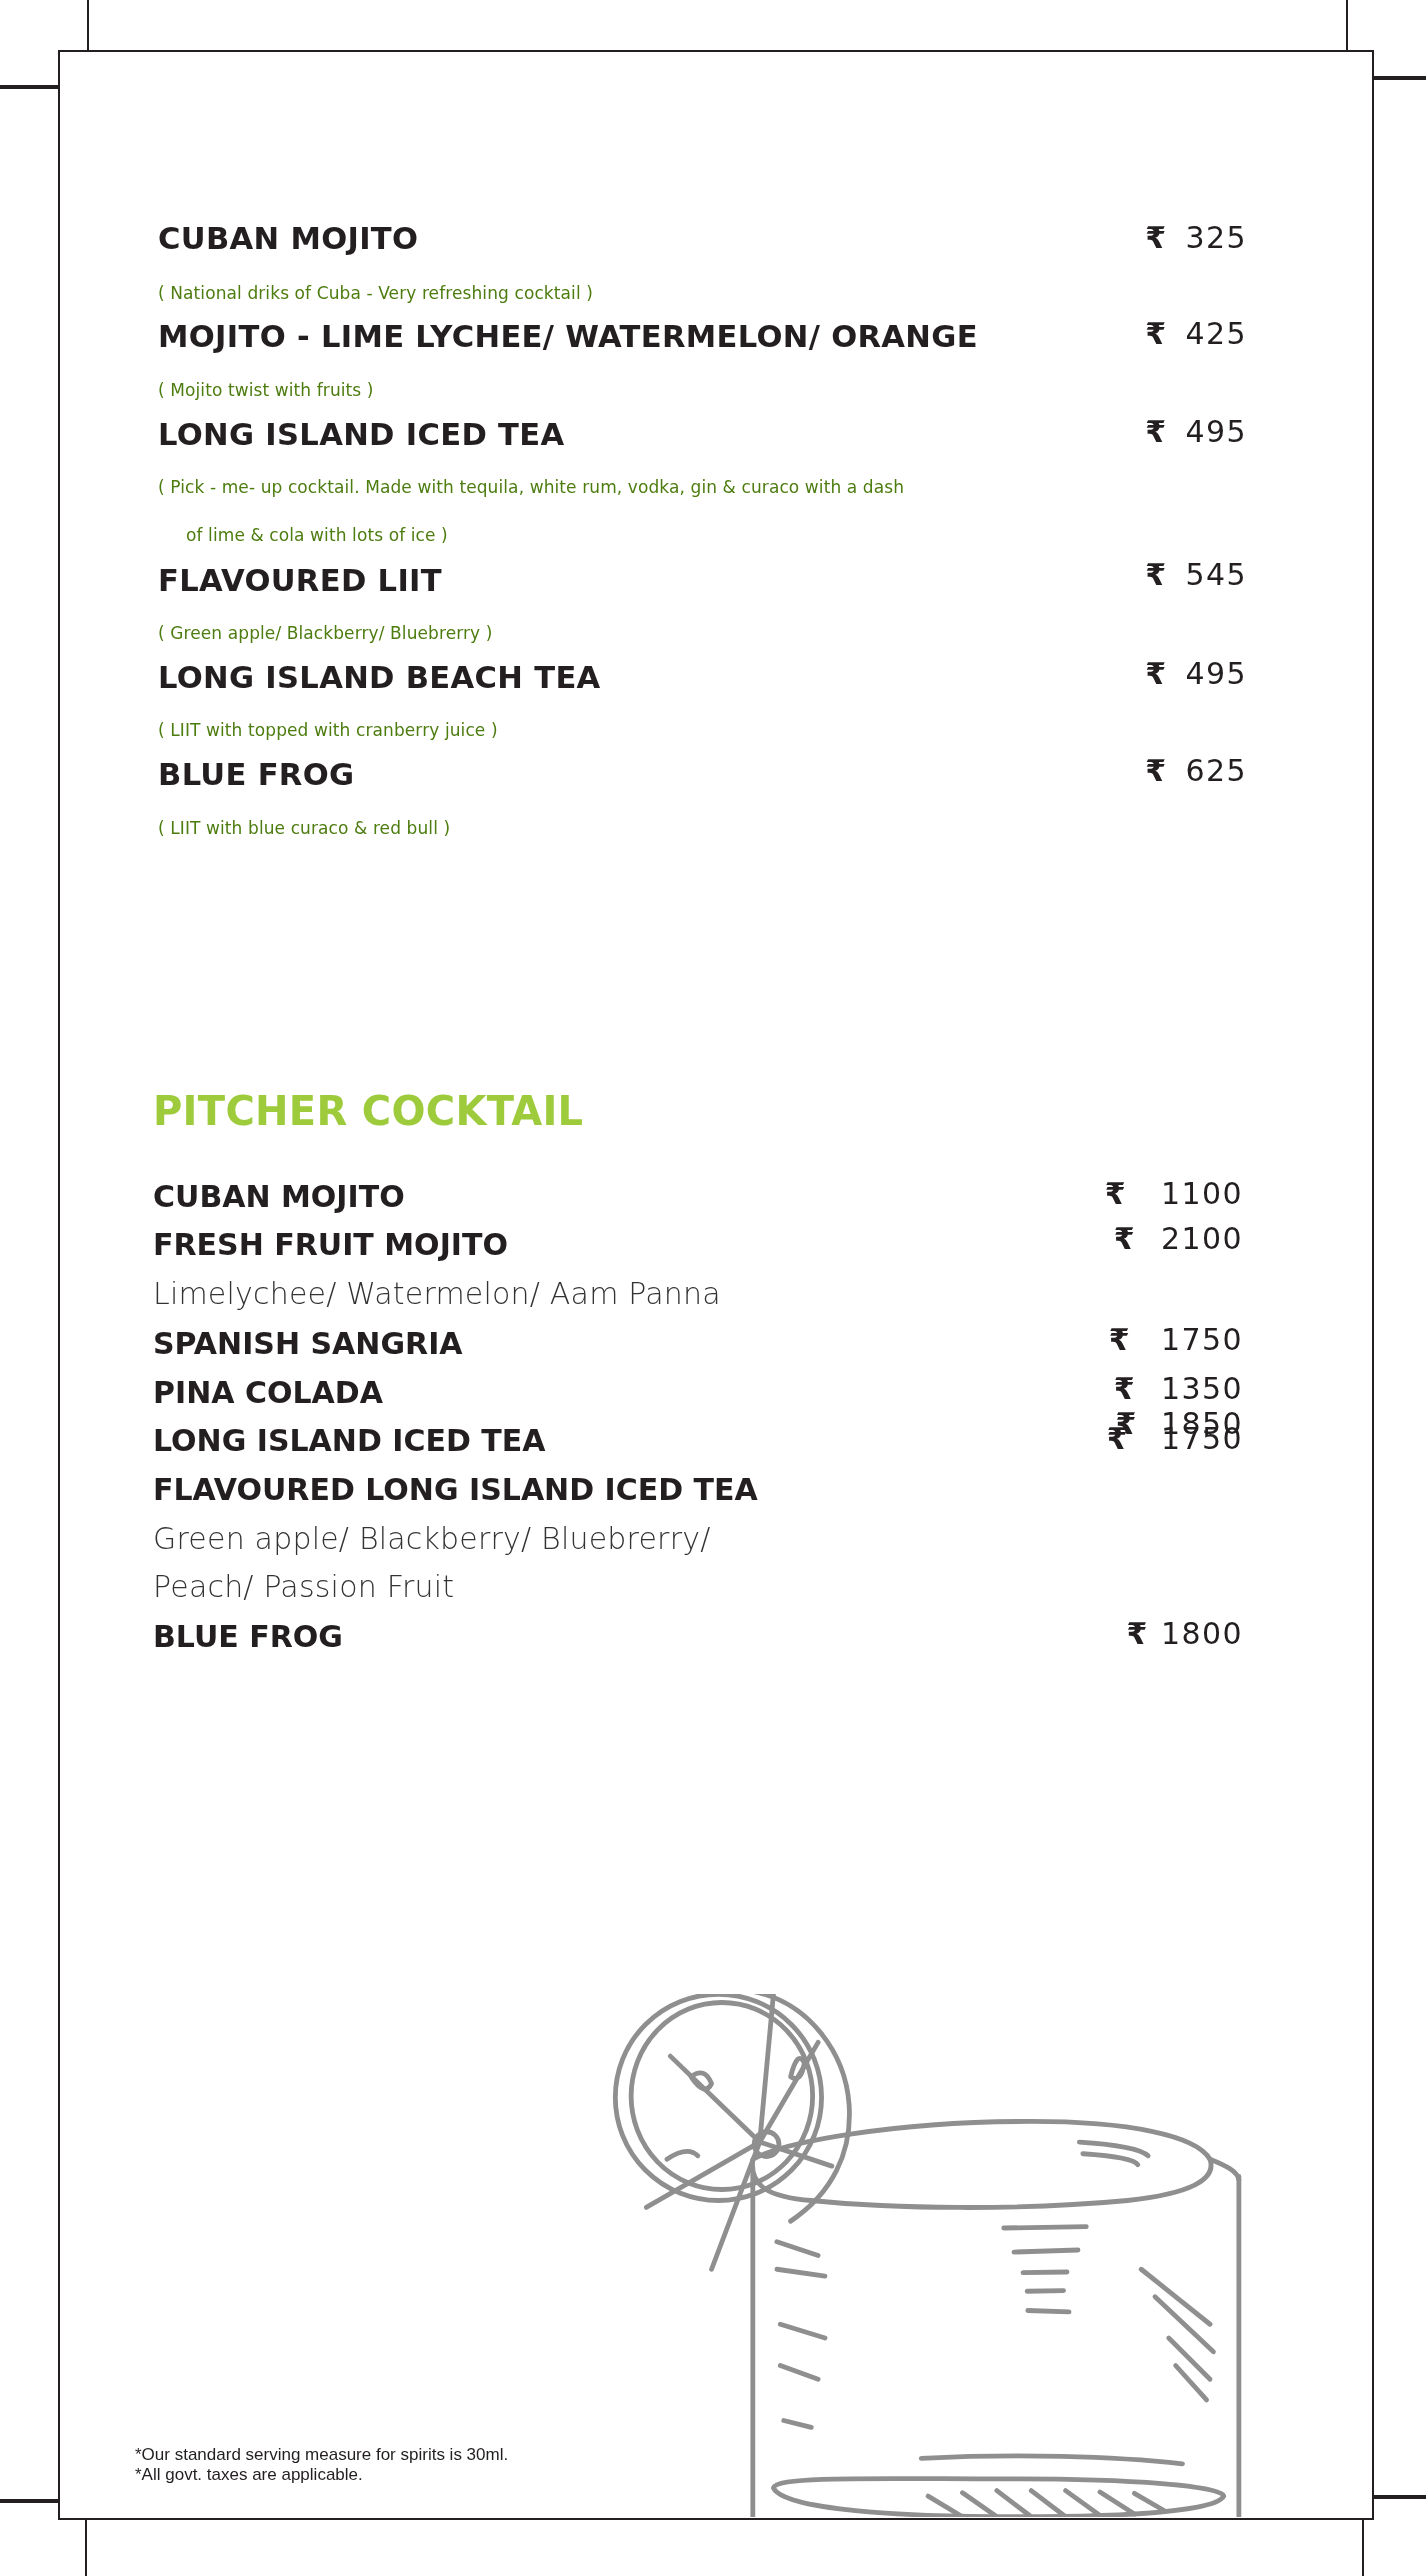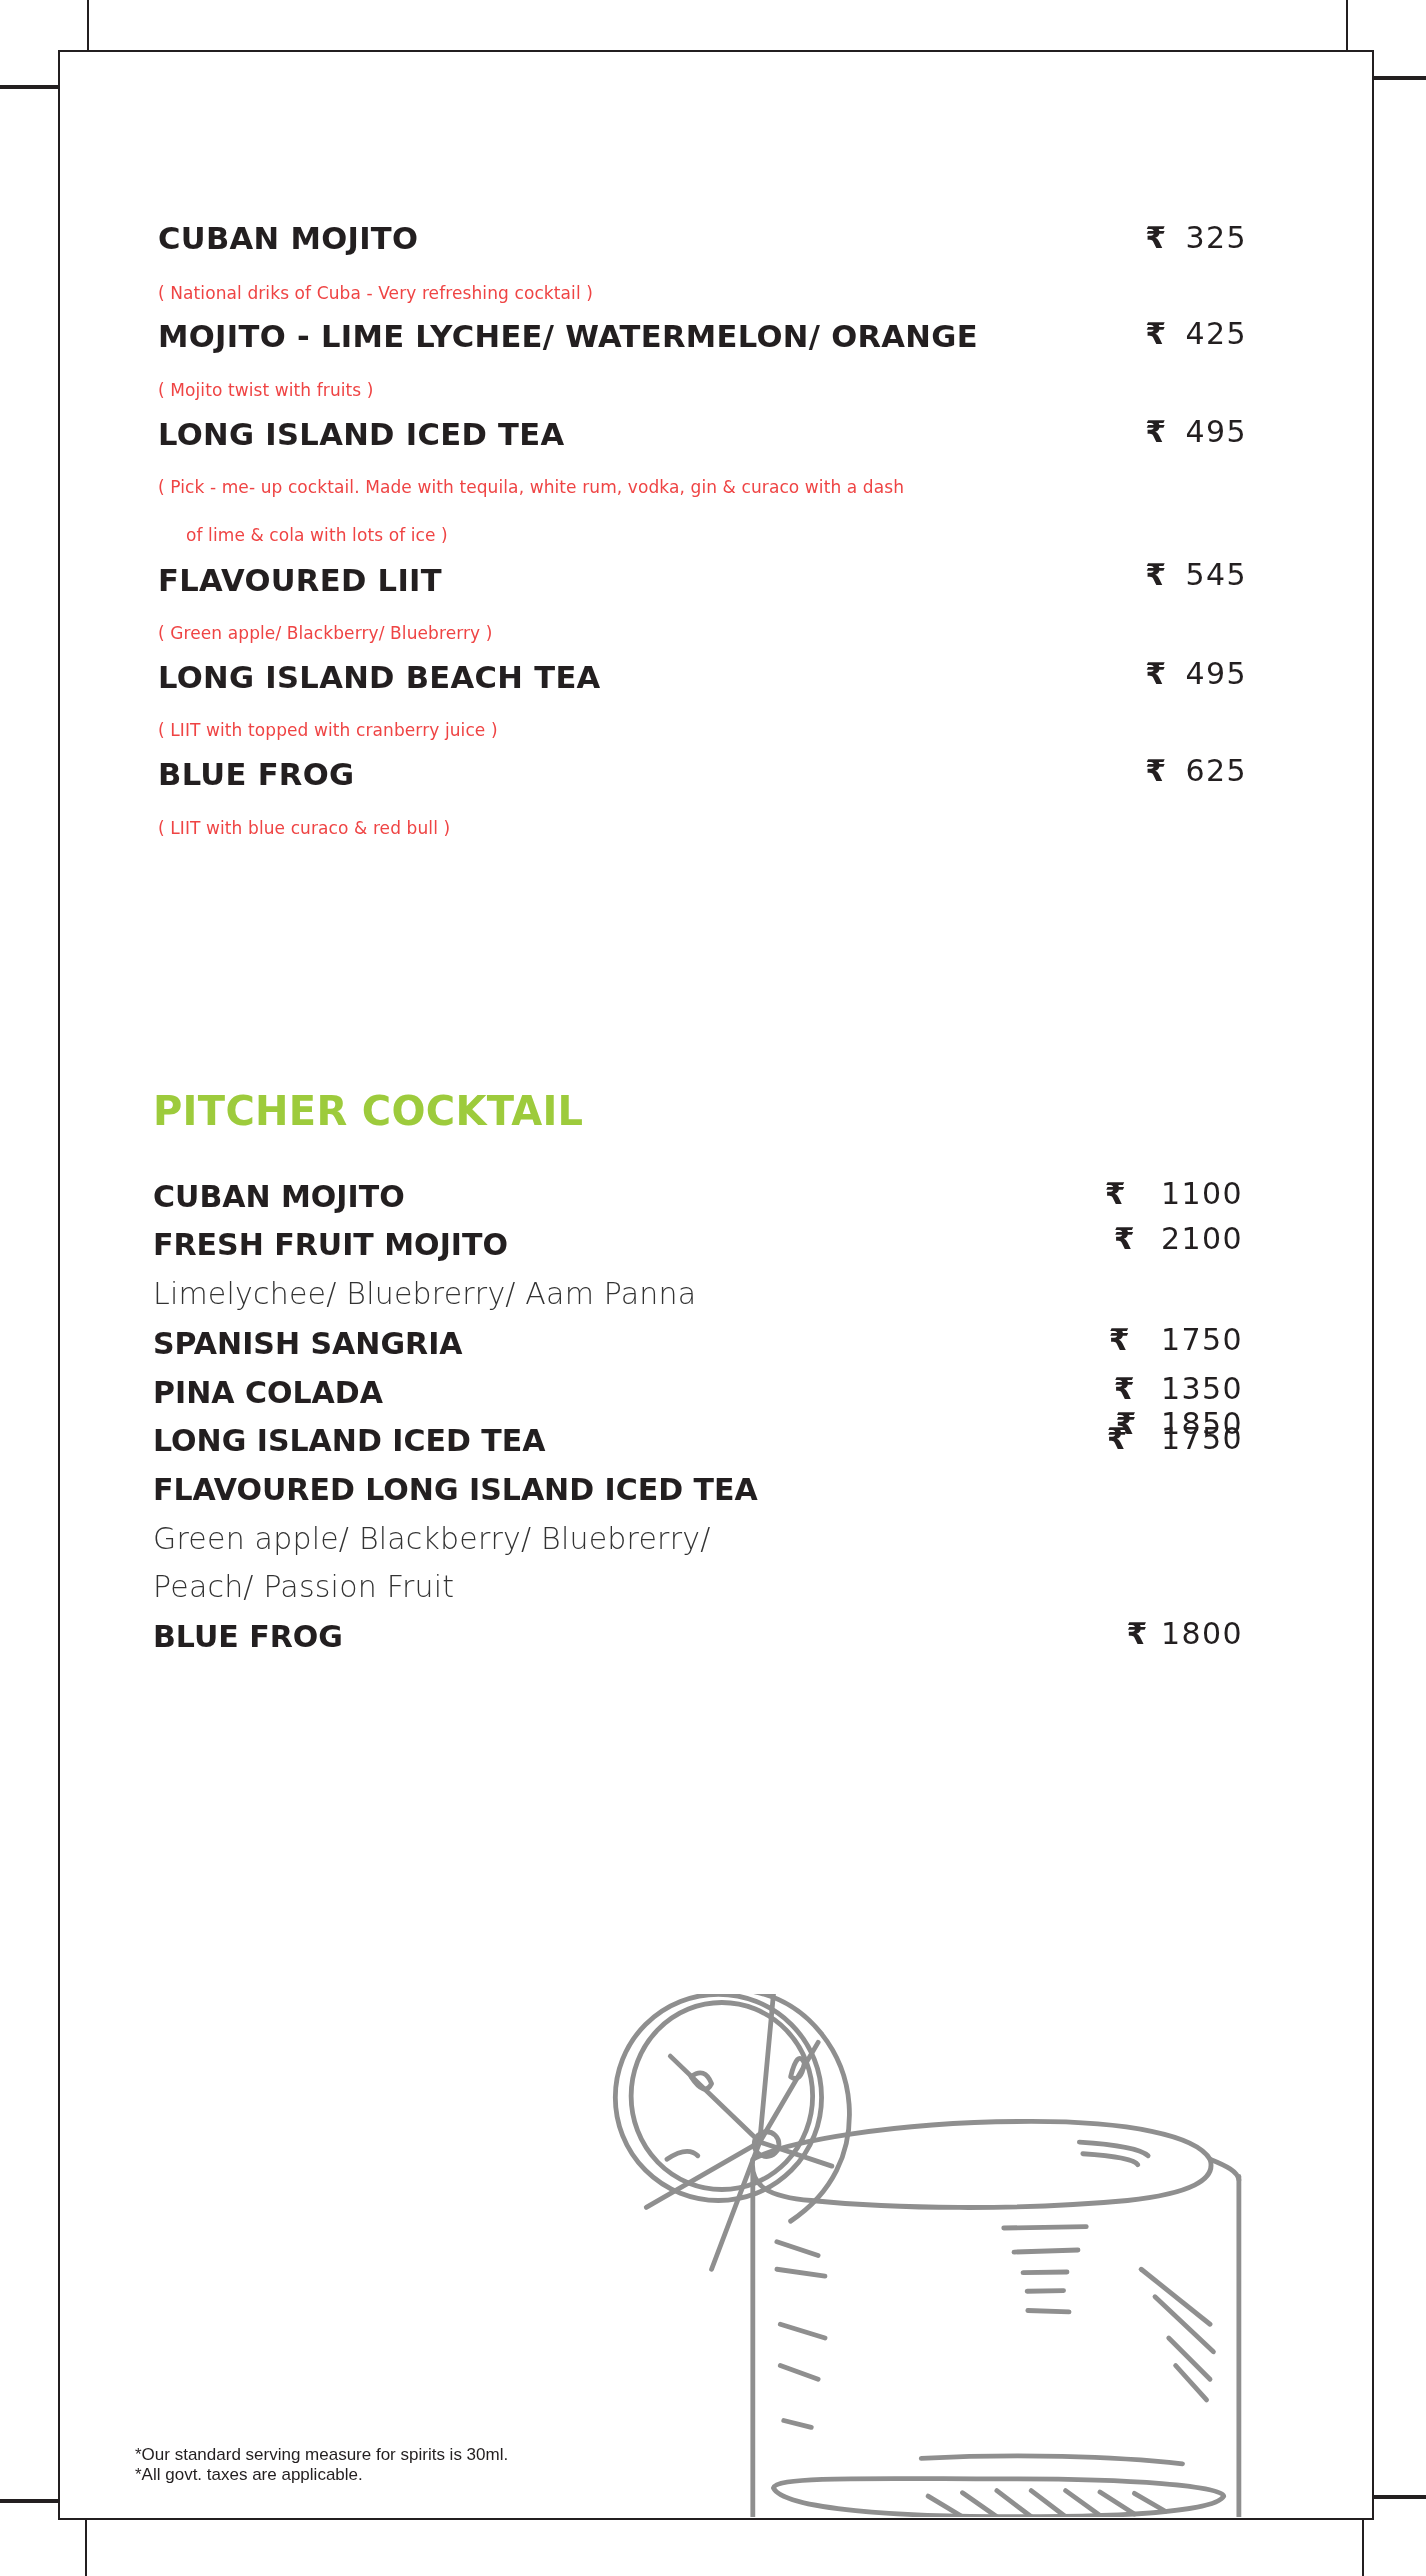--- a/index.html
+++ b/index.html
@@ -5,21 +5,21 @@
   html, body { margin: 0; padding: 0; background: #ffffff; }
   body { width: 1426px; height: 2576px; position: relative; overflow: hidden; font-family: "Liberation Sans", sans-serif; color: #231f20; }
 
   
   .frame { position: absolute; left: 58px; top: 50px; width: 1316px; height: 2470px; border: 2.8px solid #231f20; box-sizing: border-box; }
   .crop { position: absolute; background: #231f20; }
   .crop.v { width: 2.1px; }
   .crop.h { height: 4.1px; }
 
   .item-name { position: absolute; left: 158px; font-family: "DejaVu Sans", sans-serif; font-weight: bold; font-size: 30px; letter-spacing: 0.3px; white-space: nowrap; color: #231f20; transform: scaleX(1.02); transform-origin: left; }
-  .item-desc { position: absolute; left: 158px; font-family: "DejaVu Sans", sans-serif; font-weight: normal; font-size: 17px; color: #ef4444; white-space: nowrap; letter-spacing: 0.1px; }
+  .item-desc { position: absolute; left: 158px; font-family: "DejaVu Sans", sans-serif; font-weight: normal; font-size: 17px; color: #4d7c0f; white-space: nowrap; letter-spacing: 0.1px; }
   .price { position: absolute; right: 179px; font-family: "DejaVu Sans", sans-serif; font-size: 30px; color: #231f20; white-space: nowrap; text-align: right; letter-spacing: 1.4px; margin-left: 24px; }
   .price .rupee { display: inline-block; margin-right: 18px; font-weight: bold; }
 
   .section-title { position: absolute; left: 153px; top: 1088px; font-family: "DejaVu Sans", sans-serif; font-weight: bold; font-size: 40px; color: #9dcb3c; white-space: nowrap; letter-spacing: 0.3px; }
 
   .p-name { position: absolute; left: 153px; font-family: "DejaVu Sans", sans-serif; font-weight: bold; font-size: 30px; white-space: nowrap; color: #231f20; }
   .p-desc { position: absolute; left: 153px; font-family: "DejaVu Sans", sans-serif; font-weight: 300; font-size: 30px; white-space: nowrap; color: #333; letter-spacing: 0.2px; }
   .p-price { position: absolute; right: 183px; font-family: "DejaVu Sans", sans-serif; font-size: 30px; white-space: nowrap; color: #231f20; letter-spacing: 1.4px; }
   .p-price .rupee { display: inline-block; font-weight: bold; }
 
@@ -69,21 +69,21 @@
 </div>
 
 <div class="section-title">PITCHER COCKTAIL</div>
 
 <div>
   <div class="p-name" style="top:1179px;">CUBAN MOJITO</div>
   <div class="p-price" style="top:1176px;"><span class="rupee" style="margin-right:34px;">₹</span><span>1100</span></div>
 
   <div class="p-name" style="top:1227px;">FRESH FRUIT MOJITO</div>
   <div class="p-price" style="top:1221px;"><span class="rupee" style="margin-right:25px;">₹</span><span>2100</span></div>
-  <div class="p-desc" style="top:1276px;">Limelychee/ Bluebrerry/ Aam Panna</div>
+  <div class="p-desc" style="top:1276px;">Limelychee/ Watermelon/ Aam Panna</div>
 
   <div class="p-name" style="top:1326px;">SPANISH SANGRIA</div>
   <div class="p-price" style="top:1322px;"><span class="rupee" style="margin-right:30px;">₹</span><span>1750</span></div>
 
   <div class="p-name" style="top:1375px;">PINA COLADA</div>
   <div class="p-price" style="top:1371px;"><span class="rupee" style="margin-right:25px;">₹</span><span>1350</span></div>
 
   <div class="p-name" style="top:1423px;">LONG ISLAND ICED TEA</div>
   <div class="p-price" style="top:1421px;"><span class="rupee" style="margin-right:32px;">₹</span><span>1750</span></div>
 

